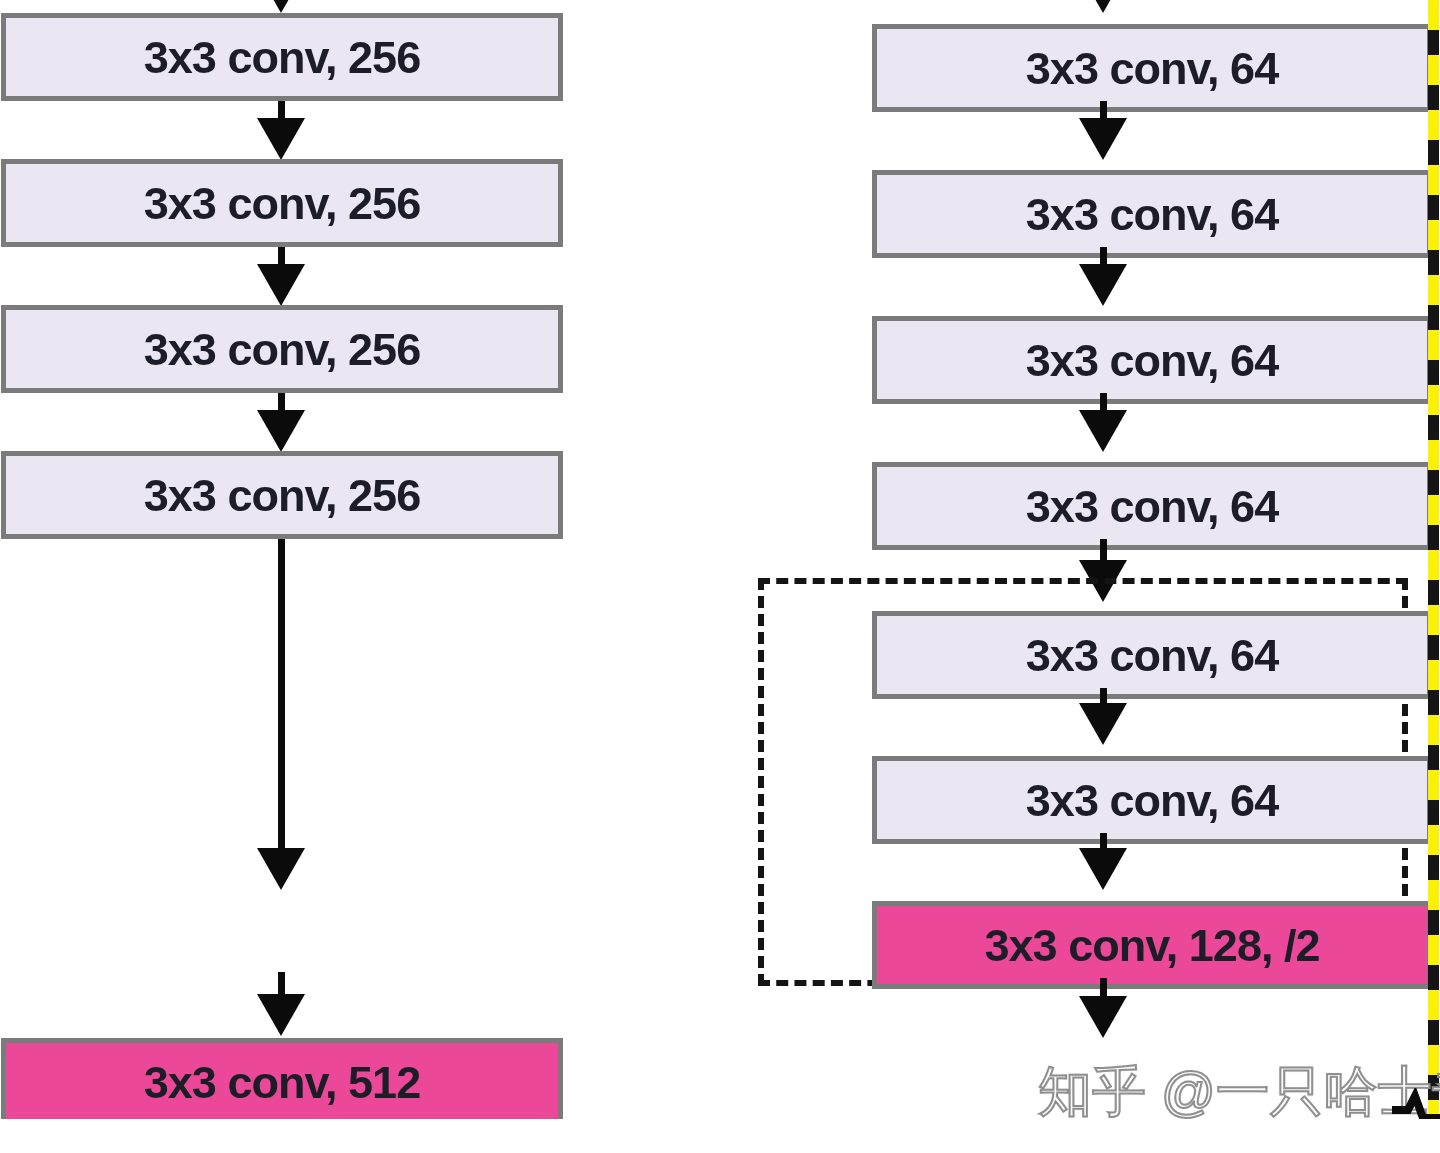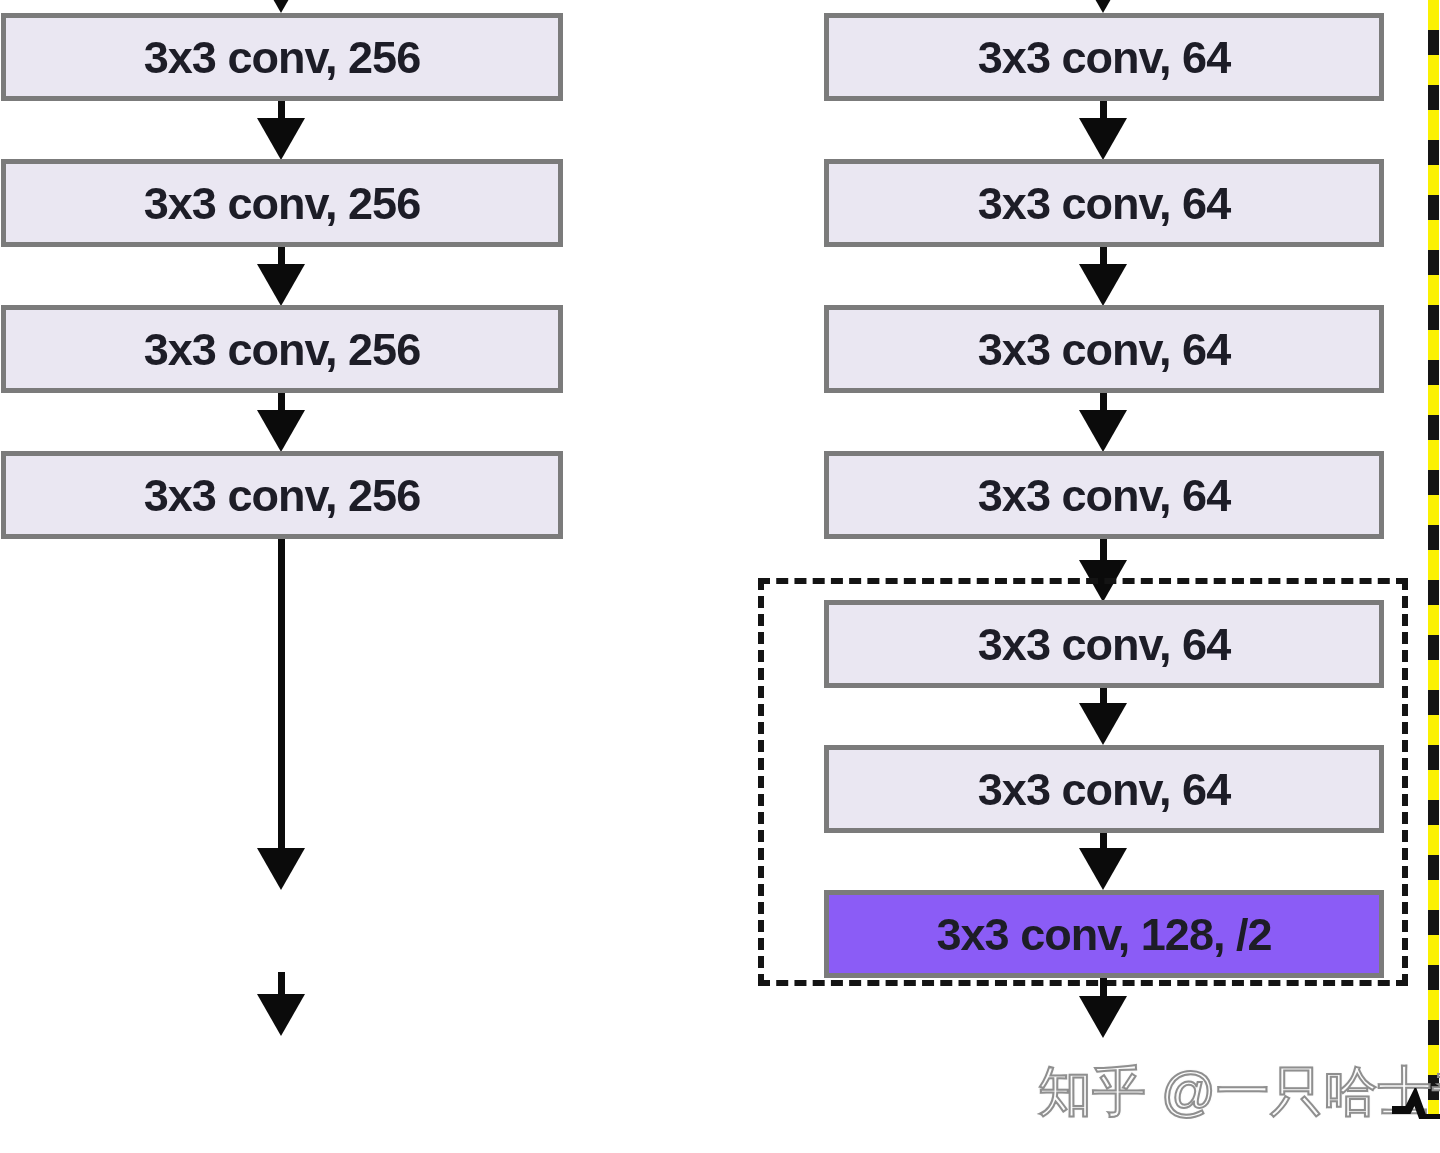--- a/index.html
+++ b/index.html
@@ -14,22 +14,22 @@
     position:absolute;
     left:1px;width:562px;height:88px;
     box-sizing:border-box;
     border:5px solid #7b7b7b;
     background:#eae7f2;
     display:flex;align-items:center;justify-content:center;
     font-weight:700;font-size:45px;line-height:1;
     letter-spacing:-1px;
     color:#1d1d27;
   }
-  .box.right{left:824px;width:560px;}
-  .box.green{background:#8b5cf6;}
+  .box.right{left:872px;width:560px;margin-top:11px;}
+  .box.green{background:#ec4899;}
   .stem{position:absolute;width:7px;background:#0b0b0b;}
   .head{
     position:absolute;width:0;height:0;
     border-left:24px solid transparent;
     border-right:24px solid transparent;
     border-top:42px solid #0b0b0b;
   }
   .pool{
     position:absolute;left:131px;top:902px;width:300px;height:62px;
     display:flex;align-items:center;justify-content:center;
@@ -86,20 +86,23 @@
       <span>3x3 conv, 256</span>
     </div>
 
   <div class="stem" style="left:278px;top:539px;height:311px;"></div>
   <div class="head" style="left:257px;top:848px;"></div>
 
 
   <div class="stem" style="left:278px;top:972px;height:26px;"></div>
   <div class="head" style="left:257px;top:994px;"></div>
 
+  <div class="box green" style="top:1038px;">
+      <span>3x3 conv, 512</span>
+    </div>
 
   <div class="stem" style="left:278px;top:1126px;height:12px;"></div>
   <div class="head" style="left:257px;top:1136px;"></div>
 
   <div class="head" style="left:1079px;top:-29px;"></div>
 
   <div class="box right" style="top:13px;">
       <span>3x3 conv, 64</span>
     </div>
 

